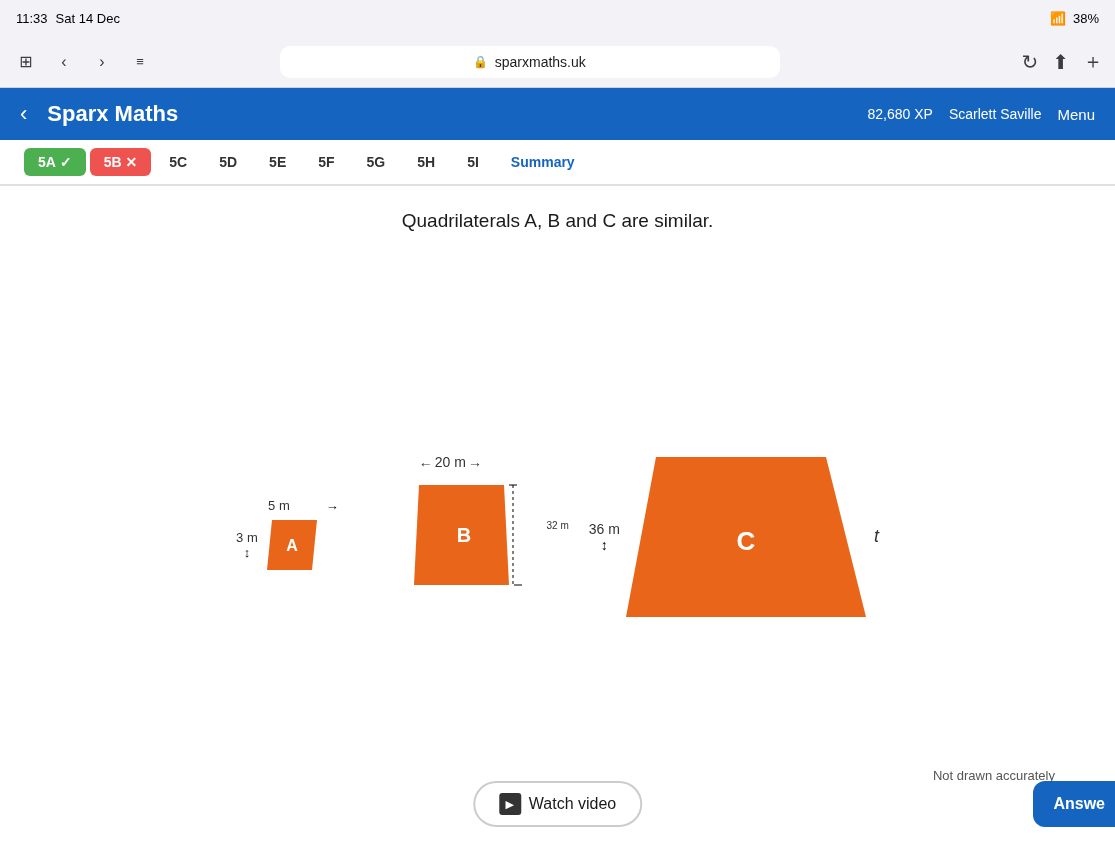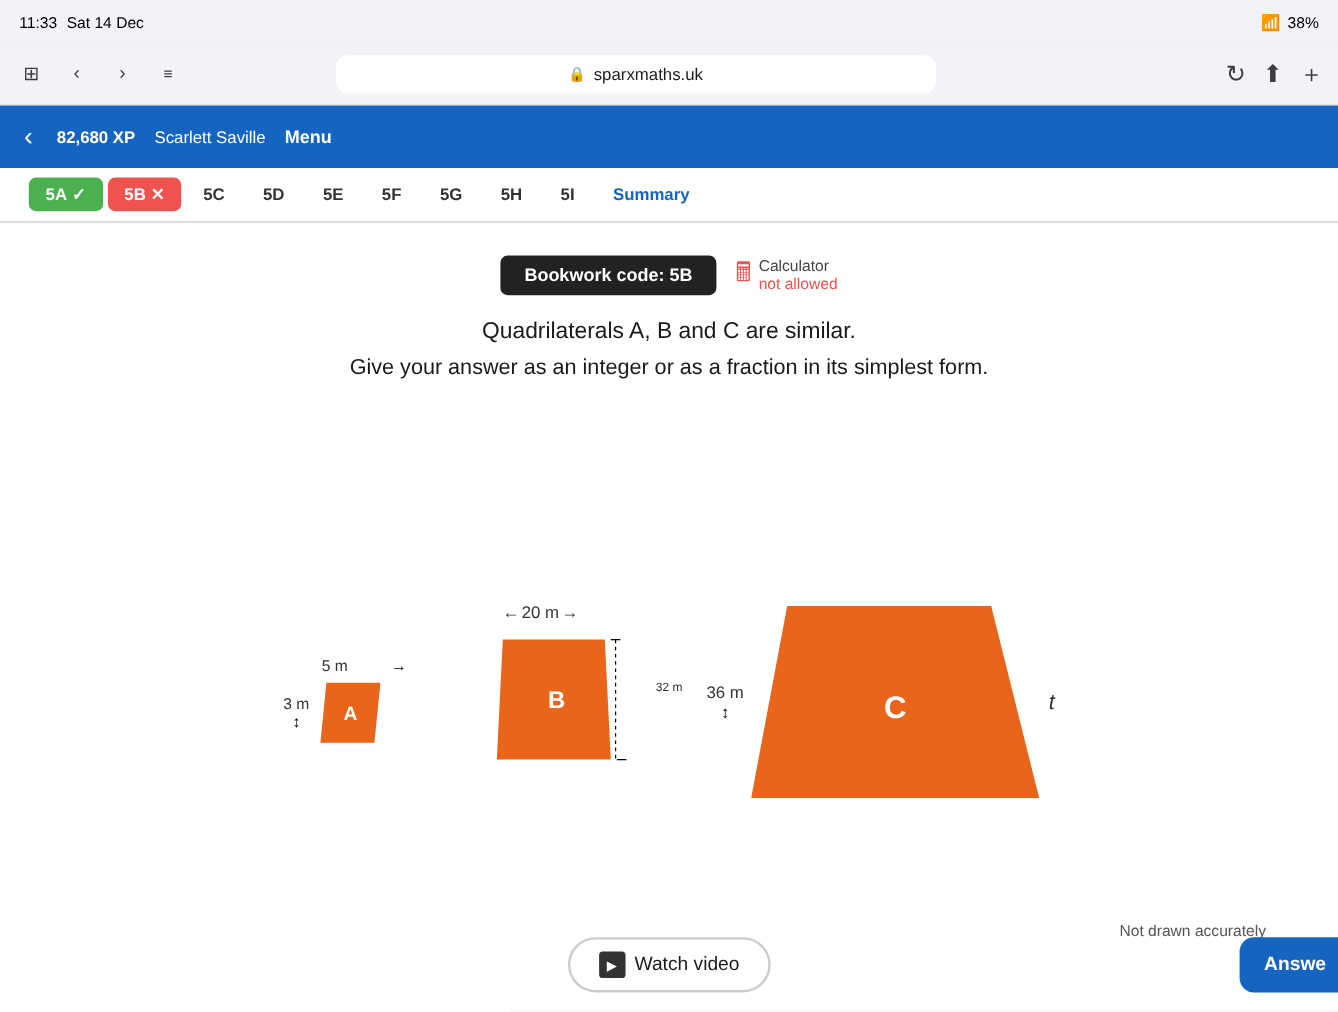--- a/index.html
+++ b/index.html
@@ -71,23 +71,23 @@
       height: 52px;
       display: flex;
       align-items: center;
       padding: 0 20px;
       color: white;
       gap: 16px;
     }
     .sparx-back { font-size: 22px; color: white; cursor: pointer; margin-right: 4px; }
     .sparx-title { font-size: 22px; font-weight: 700; flex: 1; }
     .sparx-meta { display: flex; align-items: center; gap: 16px; font-size: 14px; }
-    .sparx-xp { font-weight: 700; }
+    .sparx-xp { font-weight: 400; }
     .sparx-user { font-weight: 500; }
-    .sparx-menu { font-weight: 700; font-size: 15px; cursor: pointer; }
+    .sparx-menu { font-weight: 400; font-size: 15px; cursor: pointer; }
 
     
     .tab-bar {
       background: white;
       height: 46px;
       display: flex;
       align-items: center;
       padding: 16px 24px;
       gap: 4px;
       border-bottom: 2px solid #e0e0e0;
@@ -268,20 +268,21 @@
   </div>
   <div class="browser-actions">
     <button class="browser-action-btn">↻</button>
     <button class="browser-action-btn">⬆</button>
     <button class="browser-action-btn">＋</button>
   </div>
 </div>
 
 <div class="sparx-header">
   <span class="sparx-back">‹</span>
+  <span class="sparx-title">Sparx Maths</span>
   <div class="sparx-meta">
     <span class="sparx-xp">82,680 XP</span>
     <span class="sparx-user">Scarlett Saville</span>
     <span class="sparx-menu">Menu</span>
   </div>
 </div>
 
 <div class="tab-bar">
   <div class="tab-item tab-active">
     <span>5A</span>
@@ -312,33 +313,22 @@
   <div class="tab-item tab-normal">
     <span>5I</span>
   </div>
   <div class="tab-item tab-summary">
     <span>Summary</span>
   </div>
 </div>
 
 <div class="main-content">
 
-  <div class="bookwork-row">
-    <div class="bookwork-code">Bookwork code: 5B</div>
-    <div class="calculator-info">
-      <span class="calculator-icon">🖩</span>
-      <div>
-        <div>Calculator</div>
-        <div style="color:#ef5350; font-weight:500;">not allowed</div>
-      </div>
-    </div>
-  </div>
 
   <div class="question-text">Quadrilaterals A, B and C are similar.</div>
-  <div class="question-subtext2">Give your answer as an integer or as a fraction in its simplest form.</div>
 
   <div class="shapes-area">
 
     <div style="position:relative; display:flex; flex-direction:column; align-items:flex-start;">
 
       <div style="display:flex; align-items:center; margin-left:32px; margin-bottom:2px;gap:34px;">
         <span style="font-size:13px; color:#333;">5 m</span>
         <span style="font-size:13px; margin-left:2px;">→</span>
       </div>
       <div style="display:flex; align-items:center;">

